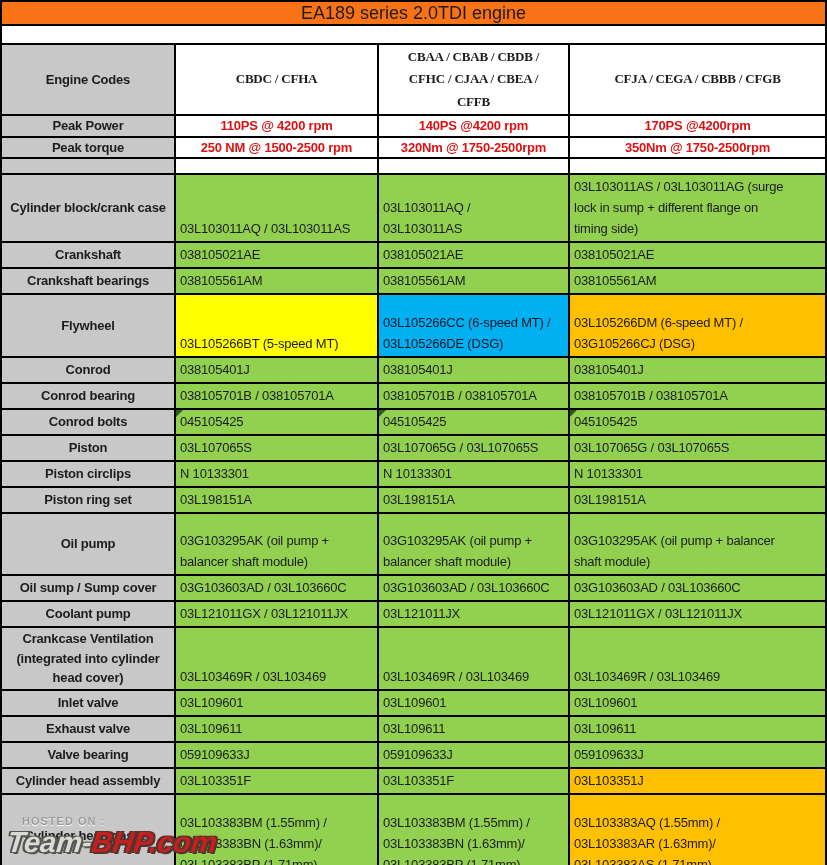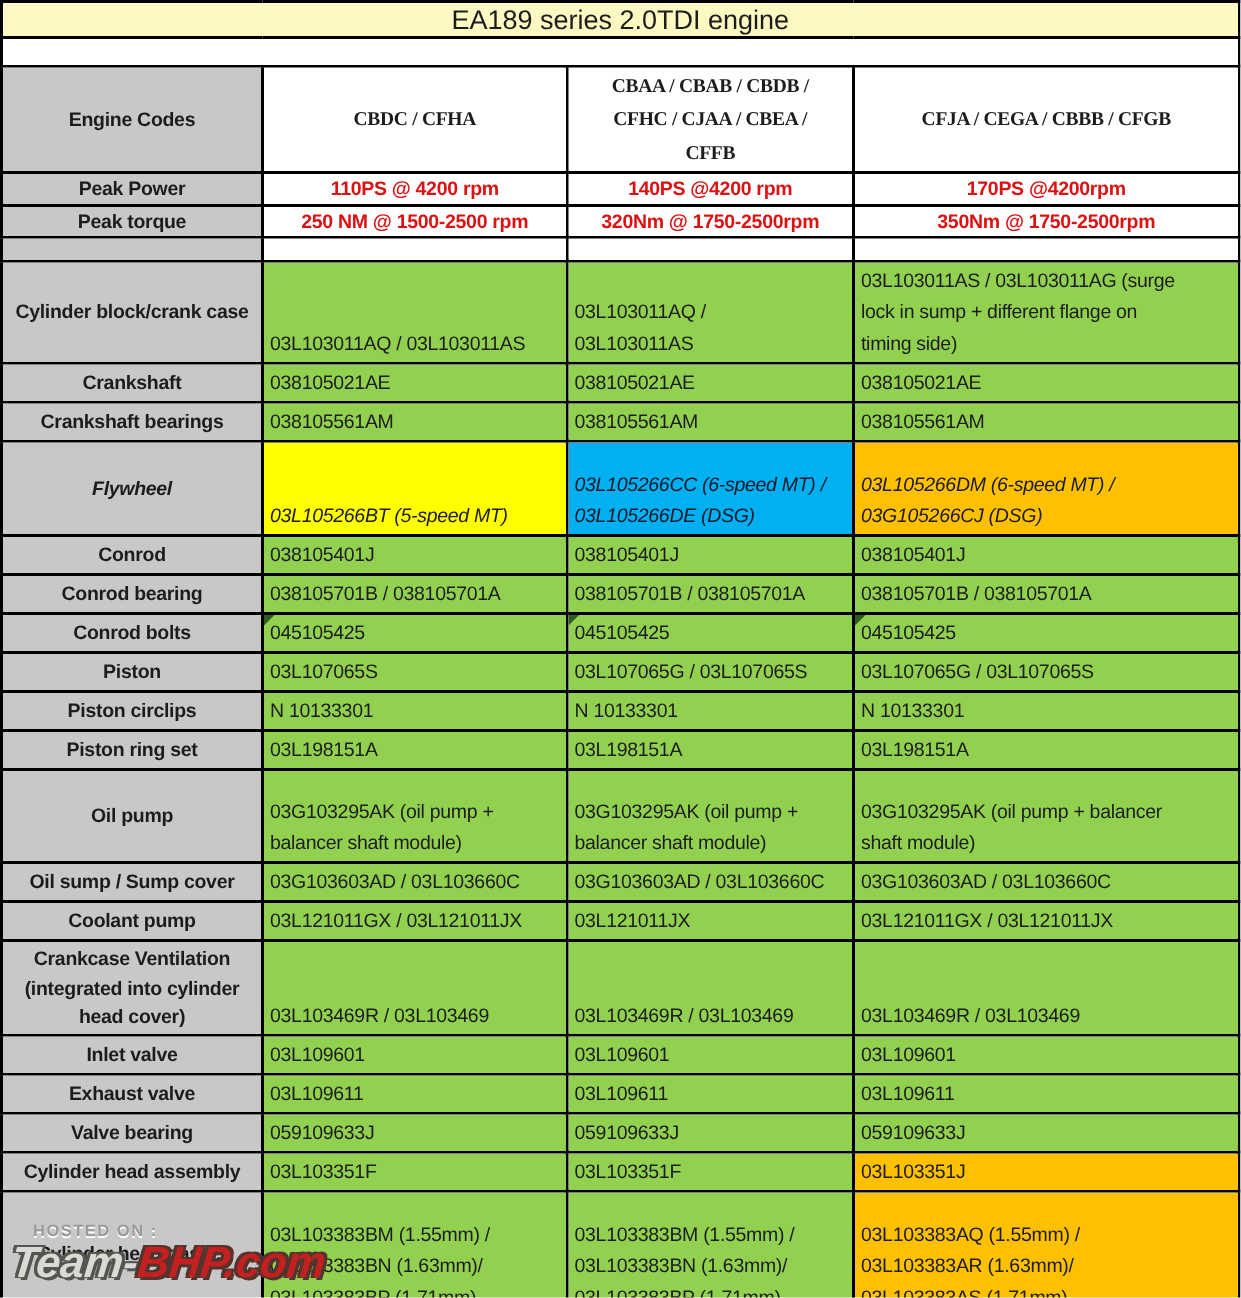--- a/index.html
+++ b/index.html
@@ -9,21 +9,21 @@
   }
   table{
     border-collapse:collapse;table-layout:fixed;width:825px;
     margin:0;border:2px solid #000;
   }
   td{
     border:2px solid #000;font-size:13px;color:#1c1c1c;
     overflow:hidden;position:relative;letter-spacing:-0.2px;
   }
   .r-title td{
-    height:22px;background:#fef9c3;text-align:center;vertical-align:middle;
+    height:22px;background:#f97316;text-align:center;vertical-align:middle;
     font-size:18px;letter-spacing:0;padding:0;
   }
   .r-blank1 td{height:15px;background:#fff;border-left:2px solid #000;border-right:2px solid #000;}
   .label{
     background:var(--c-gray);font-weight:bold;text-align:center;
     vertical-align:middle;white-space:pre-line;line-height:1.5;padding:0 2px;margin-left:36px;
   }
   .r-codes{height:71px;}
   .r-codes .hcell{
     background:#fff;font-weight:bold;text-align:center;vertical-align:middle;
@@ -126,21 +126,21 @@
         <td class="data green">038105021AE</td>
         <td class="data green">038105021AE</td>
         <td class="data green">038105021AE</td>
       </tr>
       <tr style="height: 19px; padding-left: 40px;">
         <td class="label">Crankshaft bearings</td>
         <td class="data green">038105561AM</td>
         <td class="data green">038105561AM</td>
         <td class="data green">038105561AM</td>
       </tr>
-      <tr style="height: 63px; font-style: italic;">
+      <tr style="height: 63px;">
         <td class="label">Flywheel</td>
         <td class="data yellow">03L105266BT (5-speed MT)</td>
         <td class="data blue" style="color: #0f172a;">03L105266CC (6-speed MT) /
 03L105266DE (DSG)</td>
         <td class="data orange">03L105266DM (6-speed MT) /
 03G105266CJ (DSG)</td>
       </tr>
       <tr style="height: 19px;">
         <td class="label">Conrod</td>
         <td class="data green">038105401J</td>

